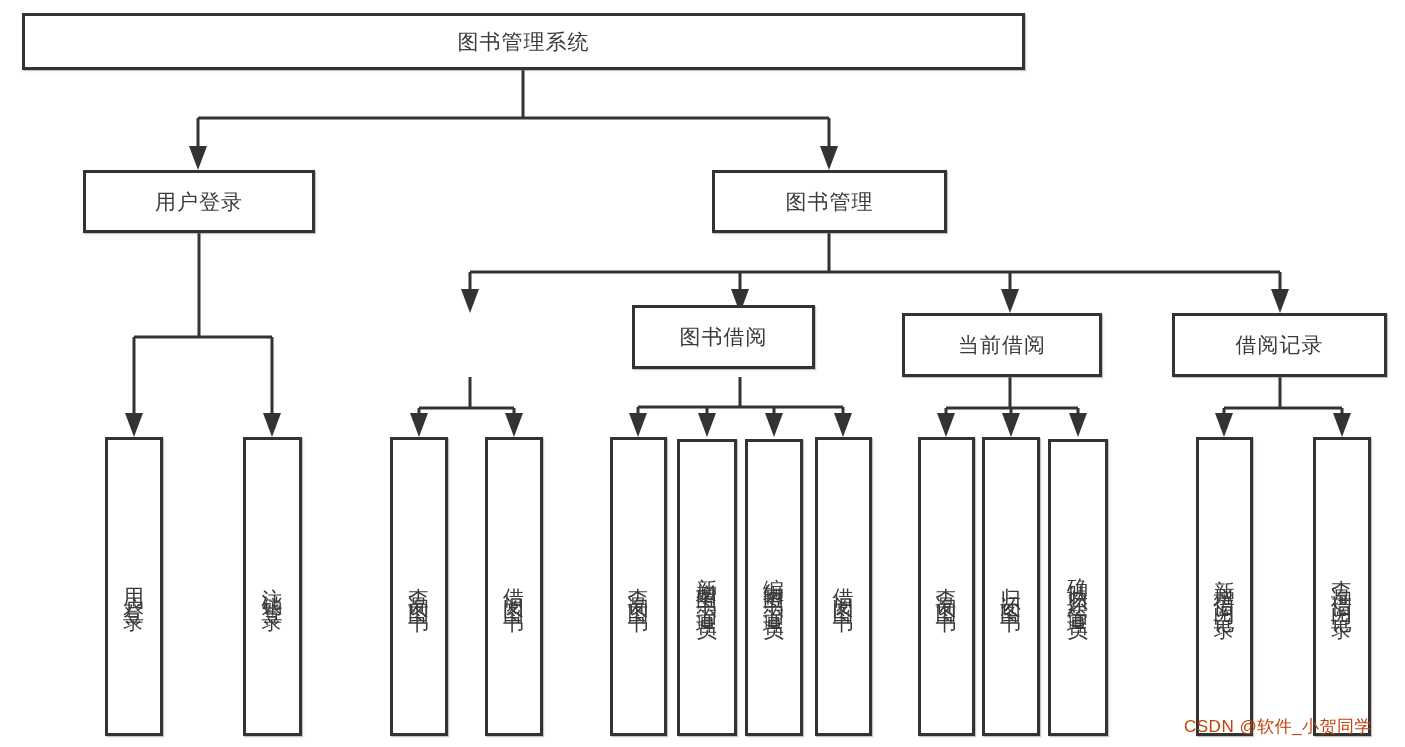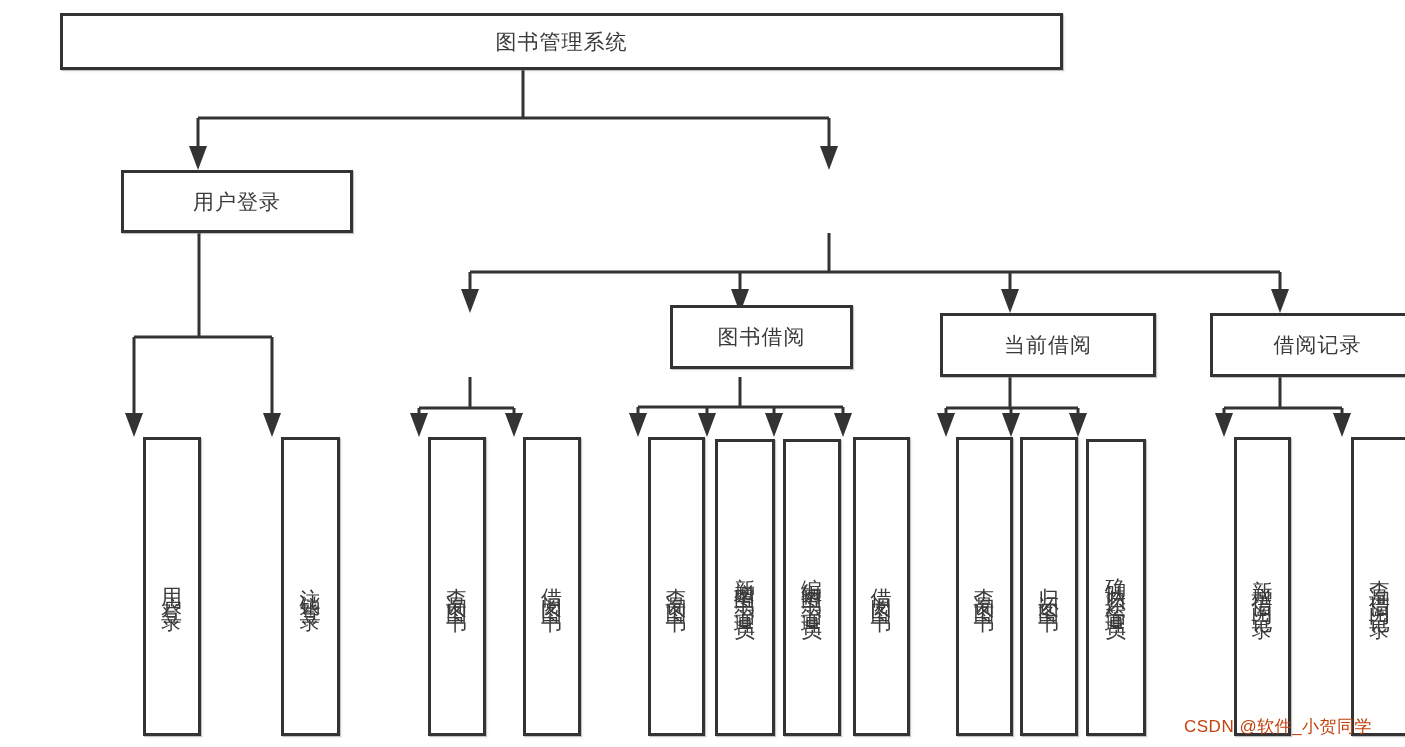--- a/index.html
+++ b/index.html
@@ -25,21 +25,20 @@
     position: absolute;
     box-sizing: border-box;
     background: #ffffff;
     border: 3px solid #333333;
     color: #3a3a3a;
     display: flex;
     align-items: center;
     justify-content: center;
     z-index: 2;
     box-shadow: 1px 1px 0 rgba(140,140,140,0.45), 2px 2px 2px rgba(0,0,0,0.06);
-    margin-left: 38px;
   }
   .h-node {
     font-size: 21px;
     letter-spacing: 1px;
     white-space: nowrap;
   }
   .v-node {
     writing-mode: vertical-rl;
     text-orientation: mixed;
     font-size: 21px;
@@ -99,23 +98,24 @@
     <polygon points="1069,413 1087,413 1078,437"></polygon>
 
     <path d="M1280 377 V408 M1224 408 H1342 M1224 408 V416 M1342 408 V416"></path>
     <polygon points="1215,413 1233,413 1224,437"></polygon>
     <polygon points="1333,413 1351,413 1342,437"></polygon>
   </svg>
 
   <div class="node h-node" style="left:22px; top:13px; width:1003px; height:57px;">图书管理系统</div>
 
   <div class="node h-node" style="left:83px; top:170px; width:232px; height:63px;">用户登录</div>
+  <div class="node h-node" style="left:712px; top:170px; width:235px; height:63px;">图书管理</div>
 
   <div class="node h-node" style="left:632px; top:305px; width:183px; height:64px;text-align:center;">图书借阅</div>
-  <div class="node h-node" style="left:902px; top:313px; width:216px; height:64px;">当前借阅</div>
+  <div class="node h-node" style="left:902px; top:313px; width:200px; height:64px;">当前借阅</div>
   <div class="node h-node" style="left:1172px; top:313px; width:215px; height:64px;">借阅记录</div>
 
   <div class="node v-node" style="left:105px; top:437px; width:58px; height:299px;">用户登录</div>
   <div class="node v-node" style="left:243px; top:437px; width:59px; height:299px;">注销登录</div>
 
   <div class="node v-node" style="left:390px; top:437px; width:58px; height:299px;">查询图书</div>
   <div class="node v-node" style="left:485px; top:437px; width:58px; height:299px;">借阅图书</div>
 
   <div class="node v-node" style="left:610px; top:437px; width:57px; height:299px;">查询图书</div>
   <div class="node v-node long" style="left:677px; top:439px; width:60px; height:297px;">新增图书（管理员）</div>

